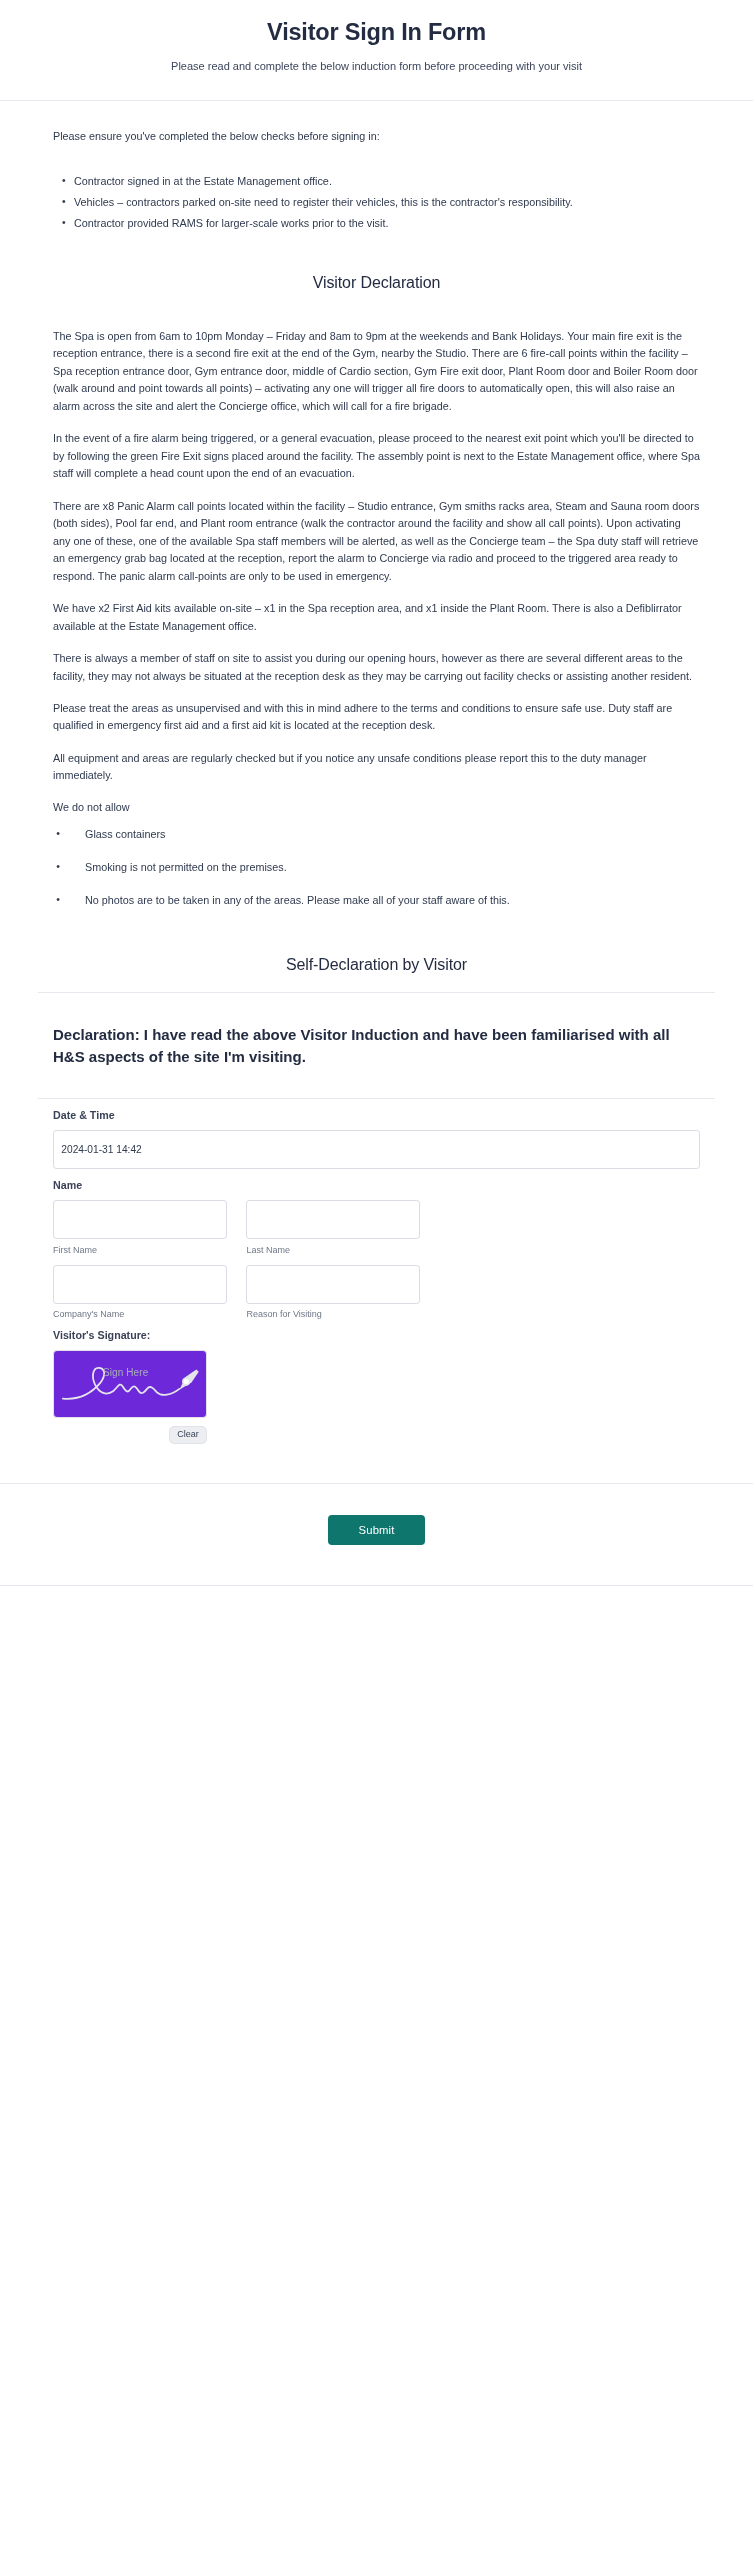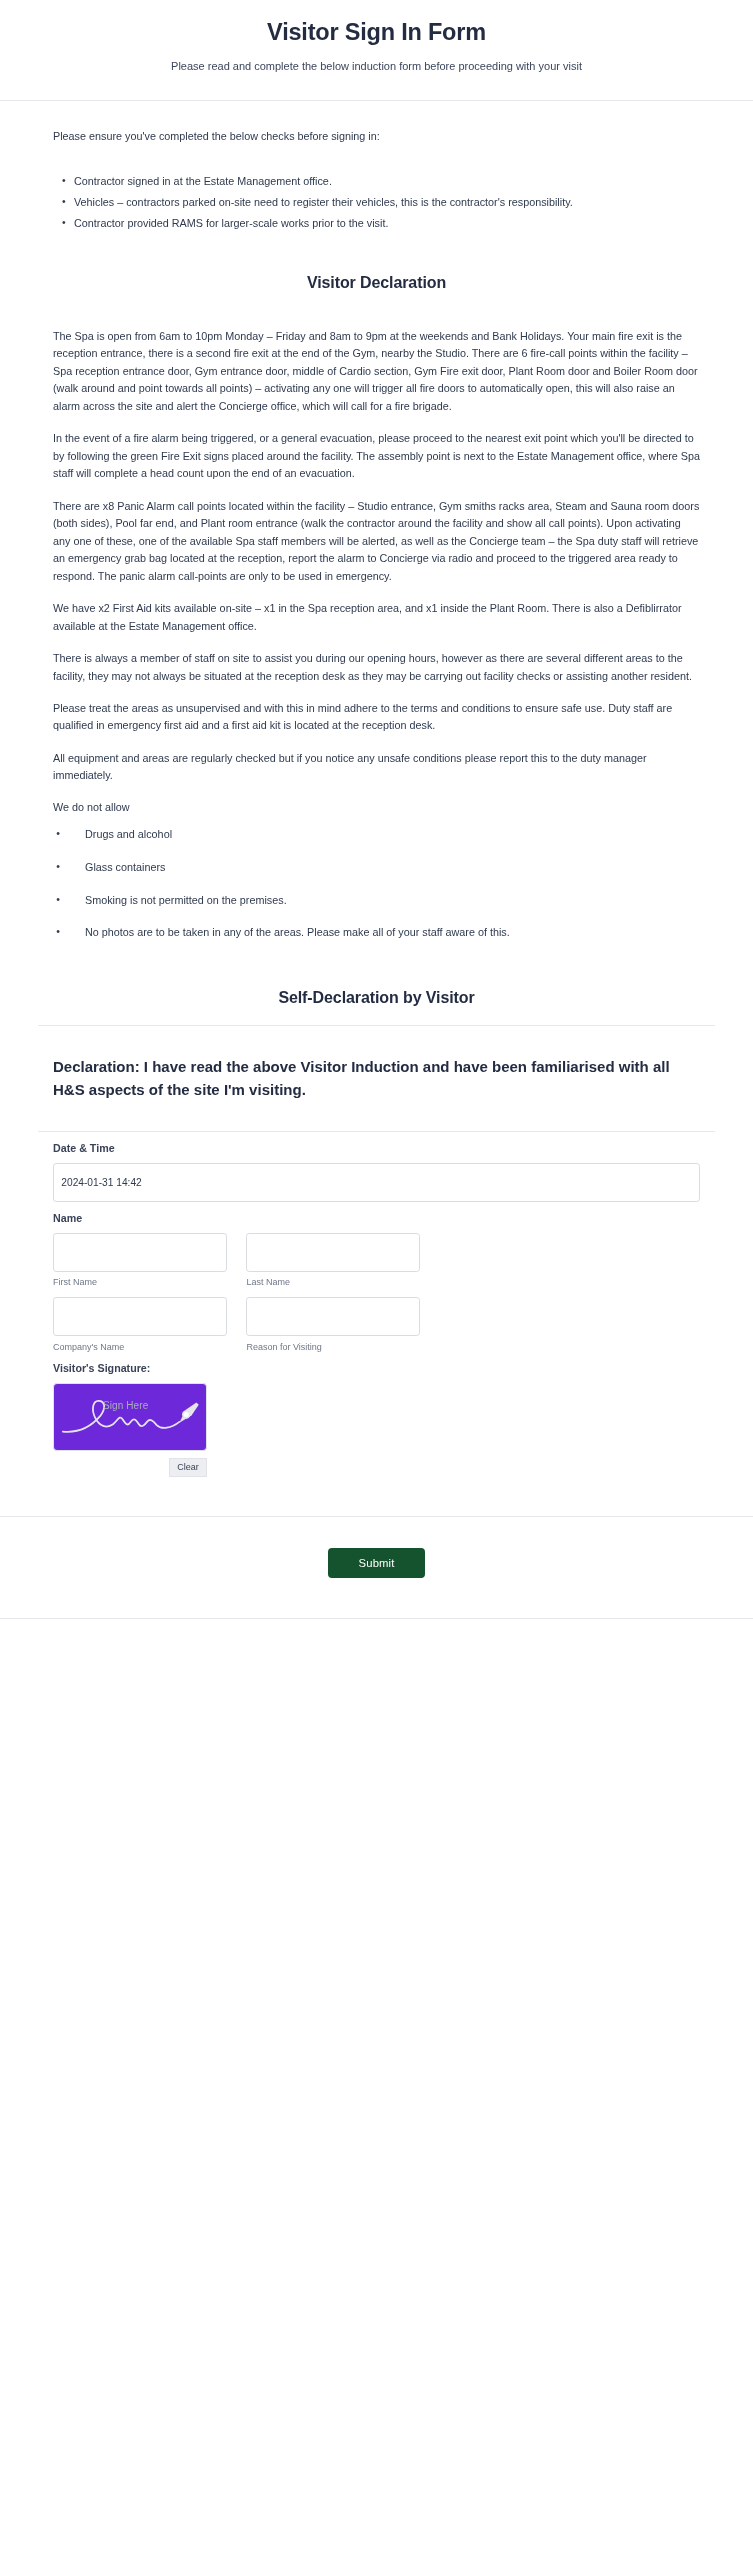--- a/index.html
+++ b/index.html
@@ -77,21 +77,21 @@
     content: "\2022";
     position: absolute;
     left: -12px;
     top: -0.8px;
     font-size: 10.5px;
     color: #2f3a4f;
   }
 
   h2.section-heading {
     font-size: 16px;
-    font-weight: bold;
+    font-weight: normal;
     color: #242c42;
     text-align: center;
     margin: 42px 0 0 0;
     letter-spacing: -0.1px;
   }
   h2.section-heading.tight { margin-top: 47px; }
 
   p.body-par {
     font-size: 10.8px;
     line-height: 1.63;
@@ -223,38 +223,38 @@
     display: flex;
     justify-content: flex-end;
     margin-top: 7.3px;
   }
   .clear-btn {
     font-family: "Liberation Sans", sans-serif;
     font-size: 9px;
     color: #3a4257;
     background: #eceef1;
     border: 0.8px solid #e1e3e8;
-    border-radius: 0;
+    border-radius: 5px;
     padding: 2.4px 7.3px;
     cursor: pointer;
     line-height: 1.3;
   }
 
   .footer-rule {
     margin-top: 39px;
   }
   .submit-wrap {
     text-align: center;
     padding: 31px 0 40px 0;
   }
   .submit-btn {
     font-family: "Liberation Sans", sans-serif;
     font-size: 11.3px;
     color: #ffffff;
-    background: #14532d;
+    background: #0f766e;
     border: 0;
     border-radius: 4px;
     padding: 8px 31px;
     height: 30px;
     min-width: 89px;
     cursor: pointer;
     letter-spacing: 0.1px;
   }
   .bottom-rule { margin-top: 0; }
 </style>
@@ -282,21 +282,20 @@
     <p class="body-par first">The Spa is open from 6am to 10pm Monday – Friday and 8am to 9pm at the weekends and Bank Holidays. Your main fire exit is the reception entrance, there is a second fire exit at the end of the Gym, nearby the Studio. There are 6 fire-call points within the facility – Spa reception entrance door, Gym entrance door, middle of Cardio section, Gym Fire exit door, Plant Room door and Boiler Room door  (walk around and point towards all points) – activating any one will trigger all fire doors to automatically open, this will also raise an alarm across the site and alert the Concierge office, which will call for a fire brigade.</p>
     <p class="body-par">In the event of a fire alarm being triggered, or a general evacuation, please proceed to the nearest exit point which you'll be directed to by following the green Fire Exit signs placed around the facility. The assembly point is next to the Estate Management office, where Spa staff will complete a head count upon the end of an evacuation.</p>
     <p class="body-par">There are x8 Panic Alarm call points located within the facility – Studio entrance, Gym smiths racks area, Steam and Sauna room doors (both sides), Pool far end, and Plant room entrance (walk the contractor around the facility and show all call points). Upon activating any one of these, one of the available Spa staff members will be alerted, as well as the Concierge team – the Spa duty staff will retrieve an emergency grab bag located at the reception, report the alarm to Concierge via radio and proceed to the triggered area ready to respond. The panic alarm call-points are only to be used in emergency.</p>
     <p class="body-par">We have x2 First Aid kits available on-site – x1 in the Spa reception area, and x1 inside the Plant Room. There is also a Defiblirrator available at the Estate Management office.</p>
     <p class="body-par">There is always a member of staff on site to assist you during our opening hours, however as there are several different areas to the facility, they may not always be situated at the reception desk as they may be carrying out facility checks or assisting another resident.</p>
     <p class="body-par">Please treat the areas as unsupervised and with this in mind adhere to the terms and conditions to ensure safe use.  Duty staff are qualified in emergency first aid and a first aid kit is located at the reception desk.</p>
     <p class="body-par">All equipment and areas are regularly checked but if you notice any unsafe conditions please report this to the duty manager immediately.</p>
 
     <p class="notallow-lead">We do not allow</p>
     <ul class="dash-list">
-      <li>Drugs and alcohol</li>
       <li>Glass containers</li>
       <li>Smoking is not permitted on the premises.</li>
       <li>No photos are to be taken in any of the areas. Please make all of your staff aware of this.</li>
     </ul>
 
     <h2 class="section-heading tight">Self-Declaration by Visitor</h2>
   </div>
 
   <div class="declaration-wrap">
     <hr class="rule-inset">

